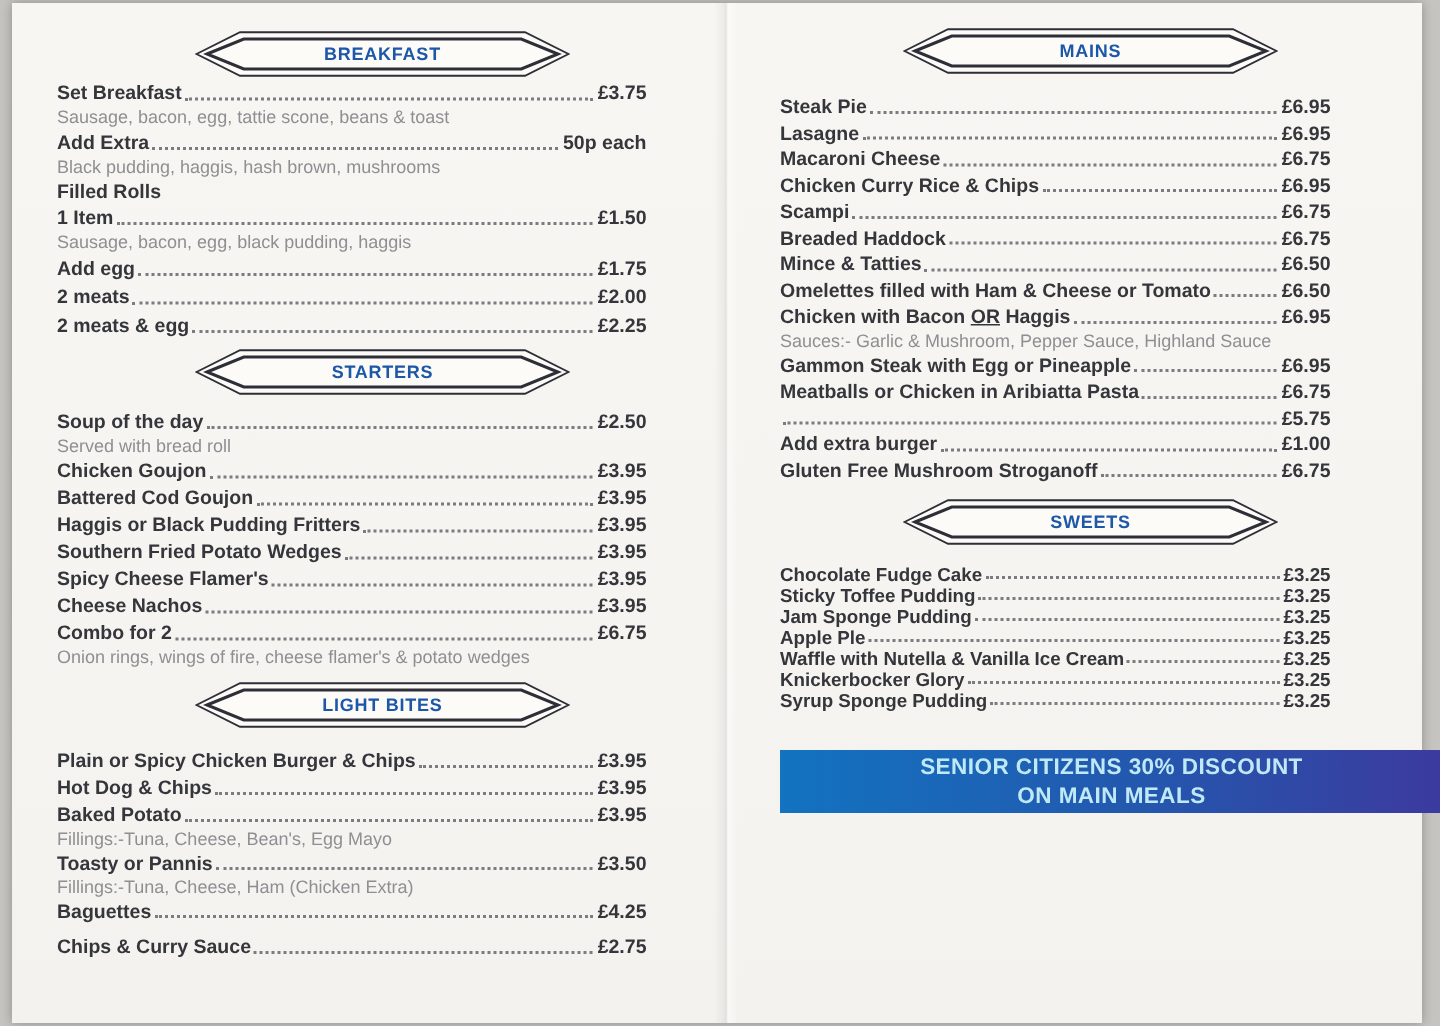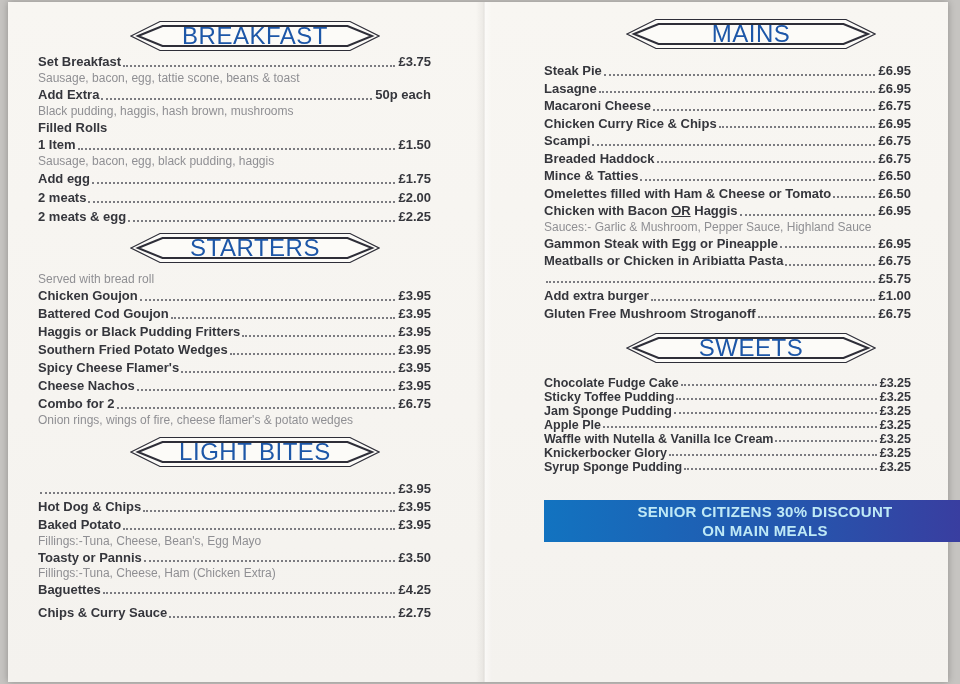--- a/index.html
+++ b/index.html
@@ -13,28 +13,28 @@
     position:absolute;left:8px;top:2px;width:940px;height:680px;
     background:linear-gradient(180deg,#f8f6f2 0%,#f6f4f0 60%,#f4f2ee 100%);
     box-shadow:0 0 7px rgba(0,0,0,.28);
   }
   .fold{
     position:absolute;top:0;left:468px;width:16px;height:100%;
     background:linear-gradient(90deg,rgba(0,0,0,0) 0%,rgba(90,85,80,.07) 42%,rgba(90,85,80,.12) 50%,rgba(255,255,255,.5) 58%,rgba(0,0,0,0) 100%);
   }
   .col{position:absolute;top:0;}
   .col-left{left:30px;width:393px;}
-  .col-right{left:536px;width:367px;}
+  .col-right{left:512px;width:367px;}
 
   
   .banner{position:relative;width:250px;height:32px;}
   .banner svg{position:absolute;inset:0;}
   .btxt{
     position:absolute;inset:0;display:flex;align-items:center;justify-content:center;
-    font-size:24px;font-weight:400;color:#1d57a8;letter-spacing:.5px;
+    font-size:12px;font-weight:700;color:#1d57a8;letter-spacing:.5px;
     padding-bottom:1px;
   }
   .b-left{margin:0 0 0 92px;}
   .b-right{margin:0 0 0 82px;}
   .mt18{margin-top:18px;} .mt16{margin-top:16px;} .mt6{margin-top:6px;}
   .mt8{margin-top:8px;} .mt10{margin-top:10px;}
 
   .list{margin-top:1px;}
   .it{display:flex;align-items:flex-end;font-size:13px;line-height:18px;font-weight:700;color:#35363c;white-space:nowrap;}
   .it .nm{flex:0 0 auto;}
@@ -112,20 +112,25 @@
 
     <div class="banner b-left mt6">
       <svg viewBox="0 0 250 32" width="250" height="32">
         <polygon points="1,16 30,1.5 220,1.5 249,16 220,30.5 30,30.5" fill="#fcfbf8" stroke="#2e2e38" stroke-width="1.2"></polygon>
         <polygon points="8,16 32.5,6 217.5,6 242,16 217.5,26 32.5,26" fill="none" stroke="#2e2e38" stroke-width="2"></polygon>
       </svg>
       <span class="btxt">STARTERS</span>
     </div>
 
     <div class="list" style="margin-top:8px;">
+      <div class="it">
+        <span class="nm">Soup of the day</span>
+        <span class="dots"></span>
+        <span class="pr">£2.50</span>
+      </div>
       <div class="desc">Served with bread roll</div>
       <div class="it">
         <span class="nm">Chicken Goujon</span>
         <span class="dots"></span>
         <span class="pr">£3.95</span>
       </div>
       <div class="it">
         <span class="nm">Battered Cod Goujon</span>
         <span class="dots"></span>
         <span class="pr">£3.95</span>
@@ -161,20 +166,21 @@
     <div class="banner b-left mt8">
       <svg viewBox="0 0 250 32" width="250" height="32">
         <polygon points="1,16 30,1.5 220,1.5 249,16 220,30.5 30,30.5" fill="#fcfbf8" stroke="#2e2e38" stroke-width="1.2"></polygon>
         <polygon points="8,16 32.5,6 217.5,6 242,16 217.5,26 32.5,26" fill="none" stroke="#2e2e38" stroke-width="2"></polygon>
       </svg>
       <span class="btxt">LIGHT BITES</span>
     </div>
 
     <div class="list" style="margin-top:12px;">
       <div class="it">
+        <span class="nm">Plain or Spicy Chicken Burger &amp; Chips</span>
         <span class="dots"></span>
         <span class="pr">£3.95</span>
       </div>
       <div class="it">
         <span class="nm">Hot Dog &amp; Chips</span>
         <span class="dots"></span>
         <span class="pr">£3.95</span>
       </div>
       <div class="it">
         <span class="nm">Baked Potato</span>

